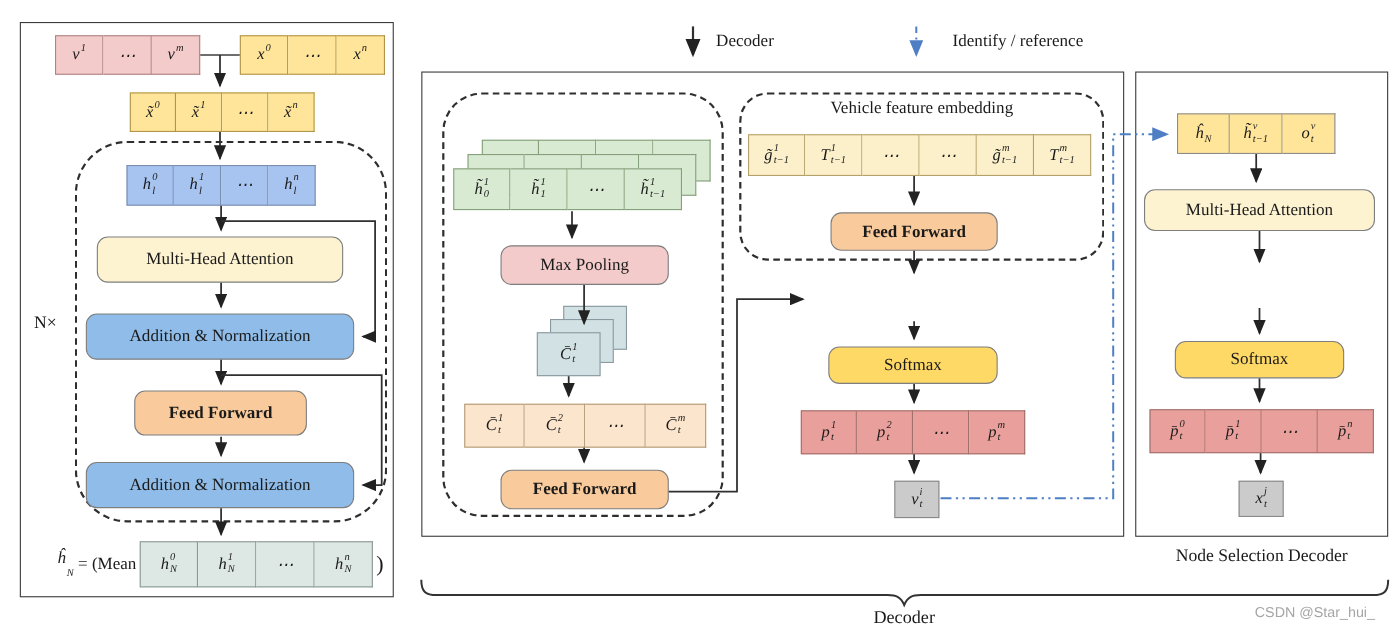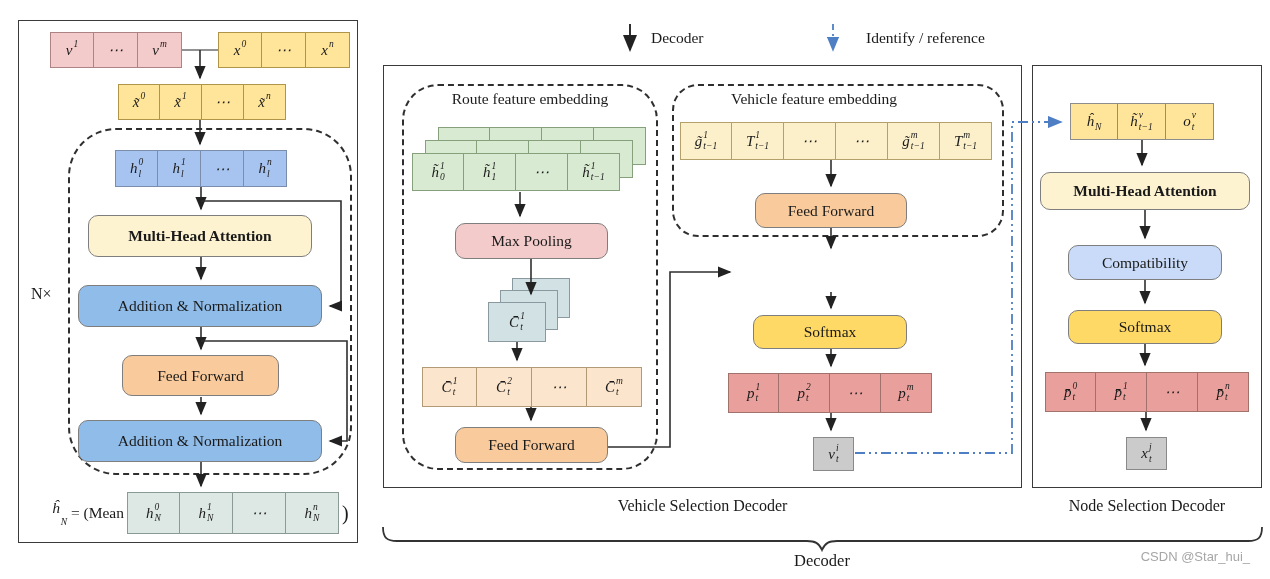--- a/index.html
+++ b/index.html
@@ -20,23 +20,23 @@
   .green .cell{background:var(--green);border-color:#85a07b;}
   .paleorange .cell{background:var(--pale_orange);border-color:#b29a77;}
   .redpink .cell{background:var(--red_pink);border-color:#a1716c;}
   .creamlight .cell{background:var(--cream_light);border-color:#b3a169;}
   .ndyellow .cell{background:var(--yellow);border-color:#8d8d8d;}
   .card{position:absolute;z-index:4;box-sizing:border-box;border:1px solid #8a98a0;
         background:var(--pale_blue);display:flex;align-items:center;justify-content:center;
         font-style:italic;font-size:15px;}
   .blk{position:absolute;z-index:4;box-sizing:border-box;border:1.5px solid #7e7e7e;border-radius:10px;
        display:flex;align-items:center;justify-content:center;font-size:15.5px;}
-  .cream{background:var(--cream);font-weight:bold;}
+  .cream{background:var(--cream);}
   .blueblk{background:var(--blue_block);}
-  .orange{background:var(--orange);}
+  .orange{background:var(--orange);font-weight:bold;}
   .pinkblk{background:var(--pink);}
   .gold{background:var(--gold);}
   .lightblue{background:var(--light_blue);}
   .grayout{position:absolute;z-index:4;box-sizing:border-box;border:1px solid #898989;
            background:var(--gray_box);display:flex;align-items:center;justify-content:center;
            font-style:italic;font-size:15px;}
   .caption{position:absolute;z-index:4;text-align:center;font-size:16.5px;}
   .legendtxt{position:absolute;z-index:4;font-size:15.5px;}
   .ntimes{position:absolute;z-index:4;font-size:16px;}
   .meanline{position:absolute;z-index:4;display:flex;align-items:center;justify-content:flex-end;font-size:15.5px;}
@@ -238,21 +238,20 @@
     <div class="cell" style="width:53px;">
         <span class="mb">h</span>
         <span class="ss">
           <span>n</span>
           <span>N</span>
         </span>
       </div>
   </div>
   <div class="paren" style="left:342px;top:492px;height:42px;">)</div>
 
-  <div class="boxtitle" style="left:402px;top:90px;width:256px;">Route feature embedding</div>
   <div class="row green" style="left:438px;top:127px;height:38px;">
     <div class="cell" style="width:52px;"></div>
     <div class="cell" style="width:52px;"></div>
     <div class="cell" style="width:52px;"></div>
     <div class="cell" style="width:52px;"></div>
   </div>
   <div class="row green" style="left:425px;top:140px;height:38px;">
     <div class="cell" style="width:52px;"></div>
     <div class="cell" style="width:52px;"></div>
     <div class="cell" style="width:52px;"></div>
@@ -315,21 +314,21 @@
     <div class="cell" style="width:55px;">
         <span class="mb">C̄</span>
         <span class="ss">
           <span>m</span>
           <span>t</span>
         </span>
       </div>
   </div>
   <div class="blk orange" style="left:455px;top:427px;width:153px;height:36px;">Feed Forward</div>
 
-  <div class="boxtitle" style="left:648px;top:90px;width:332px;text-align:center;">Vehicle feature embedding</div>
+  <div class="boxtitle" style="left:672px;top:90px;width:332px;text-align:center;">Vehicle feature embedding</div>
   <div class="row creamlight" style="left:680px;top:122px;height:38px;">
     <div class="cell" style="width:52px;">
         <span class="mb">g̃</span>
         <span class="ss">
           <span>1</span>
           <span>t−1</span>
         </span>
       </div>
     <div class="cell" style="width:52px;">
         <span class="mb">T</span>
@@ -388,21 +387,20 @@
         </span>
       </div>
   </div>
   <div class="grayout" style="left:813px;top:437px;width:41px;height:34px;">
       <span class="mb">v</span>
       <span class="ss">
         <span>i</span>
         <span>t</span>
       </span>
     </div>
-  <div class="caption" style="left:383px;top:497px;width:639px;font-size:16px;">Vehicle Selection Decoder</div>
 
   <div class="row ndyellow" style="left:1070px;top:103px;height:37px;">
     <div class="cell" style="width:48px;">
         <span class="mb">ĥ</span>
         <span class="ss">
           <span>&nbsp;</span>
           <span>N</span>
         </span>
       </div>
     <div class="cell" style="width:48px;">
@@ -414,21 +412,20 @@
       </div>
     <div class="cell" style="width:48px;">
         <span class="mb">o</span>
         <span class="ss">
           <span>v</span>
           <span>t</span>
         </span>
       </div>
   </div>
   <div class="blk cream" style="left:1040px;top:172px;width:210px;height:38px;">Multi-Head Attention</div>
-  <div class="blk lightblue" style="left:1068px;top:245px;width:154px;height:35px;">Compatibility</div>
   <div class="blk gold" style="left:1068px;top:310px;width:154px;height:34px;">Softmax</div>
   <div class="row redpink" style="left:1045px;top:372px;height:40px;">
     <div class="cell" style="width:51px;">
         <span class="mb">p̄</span>
         <span class="ss">
           <span>0</span>
           <span>t</span>
         </span>
       </div>
     <div class="cell" style="width:51px;">

